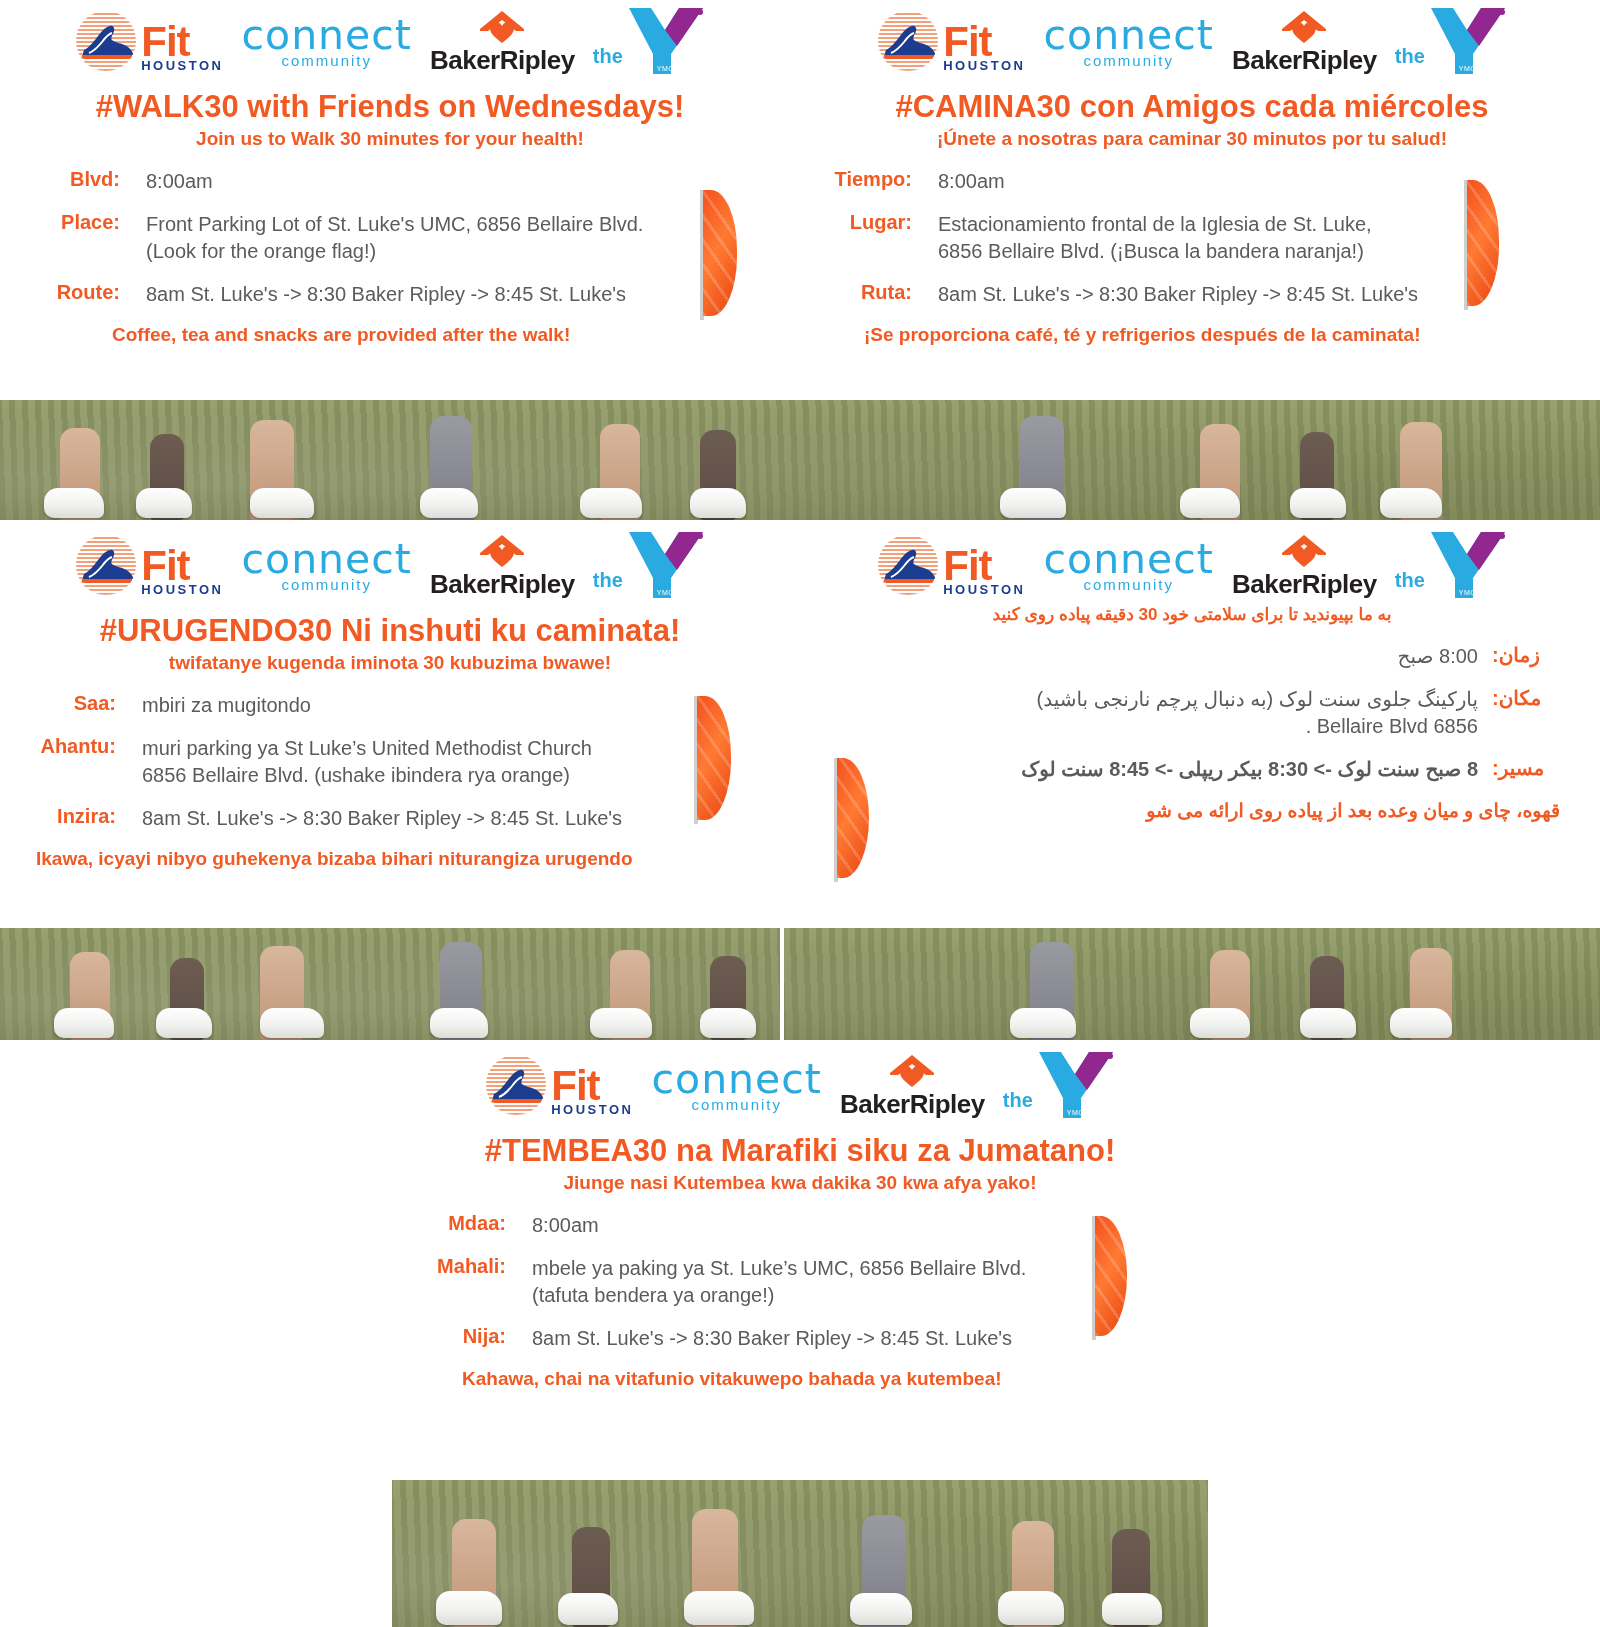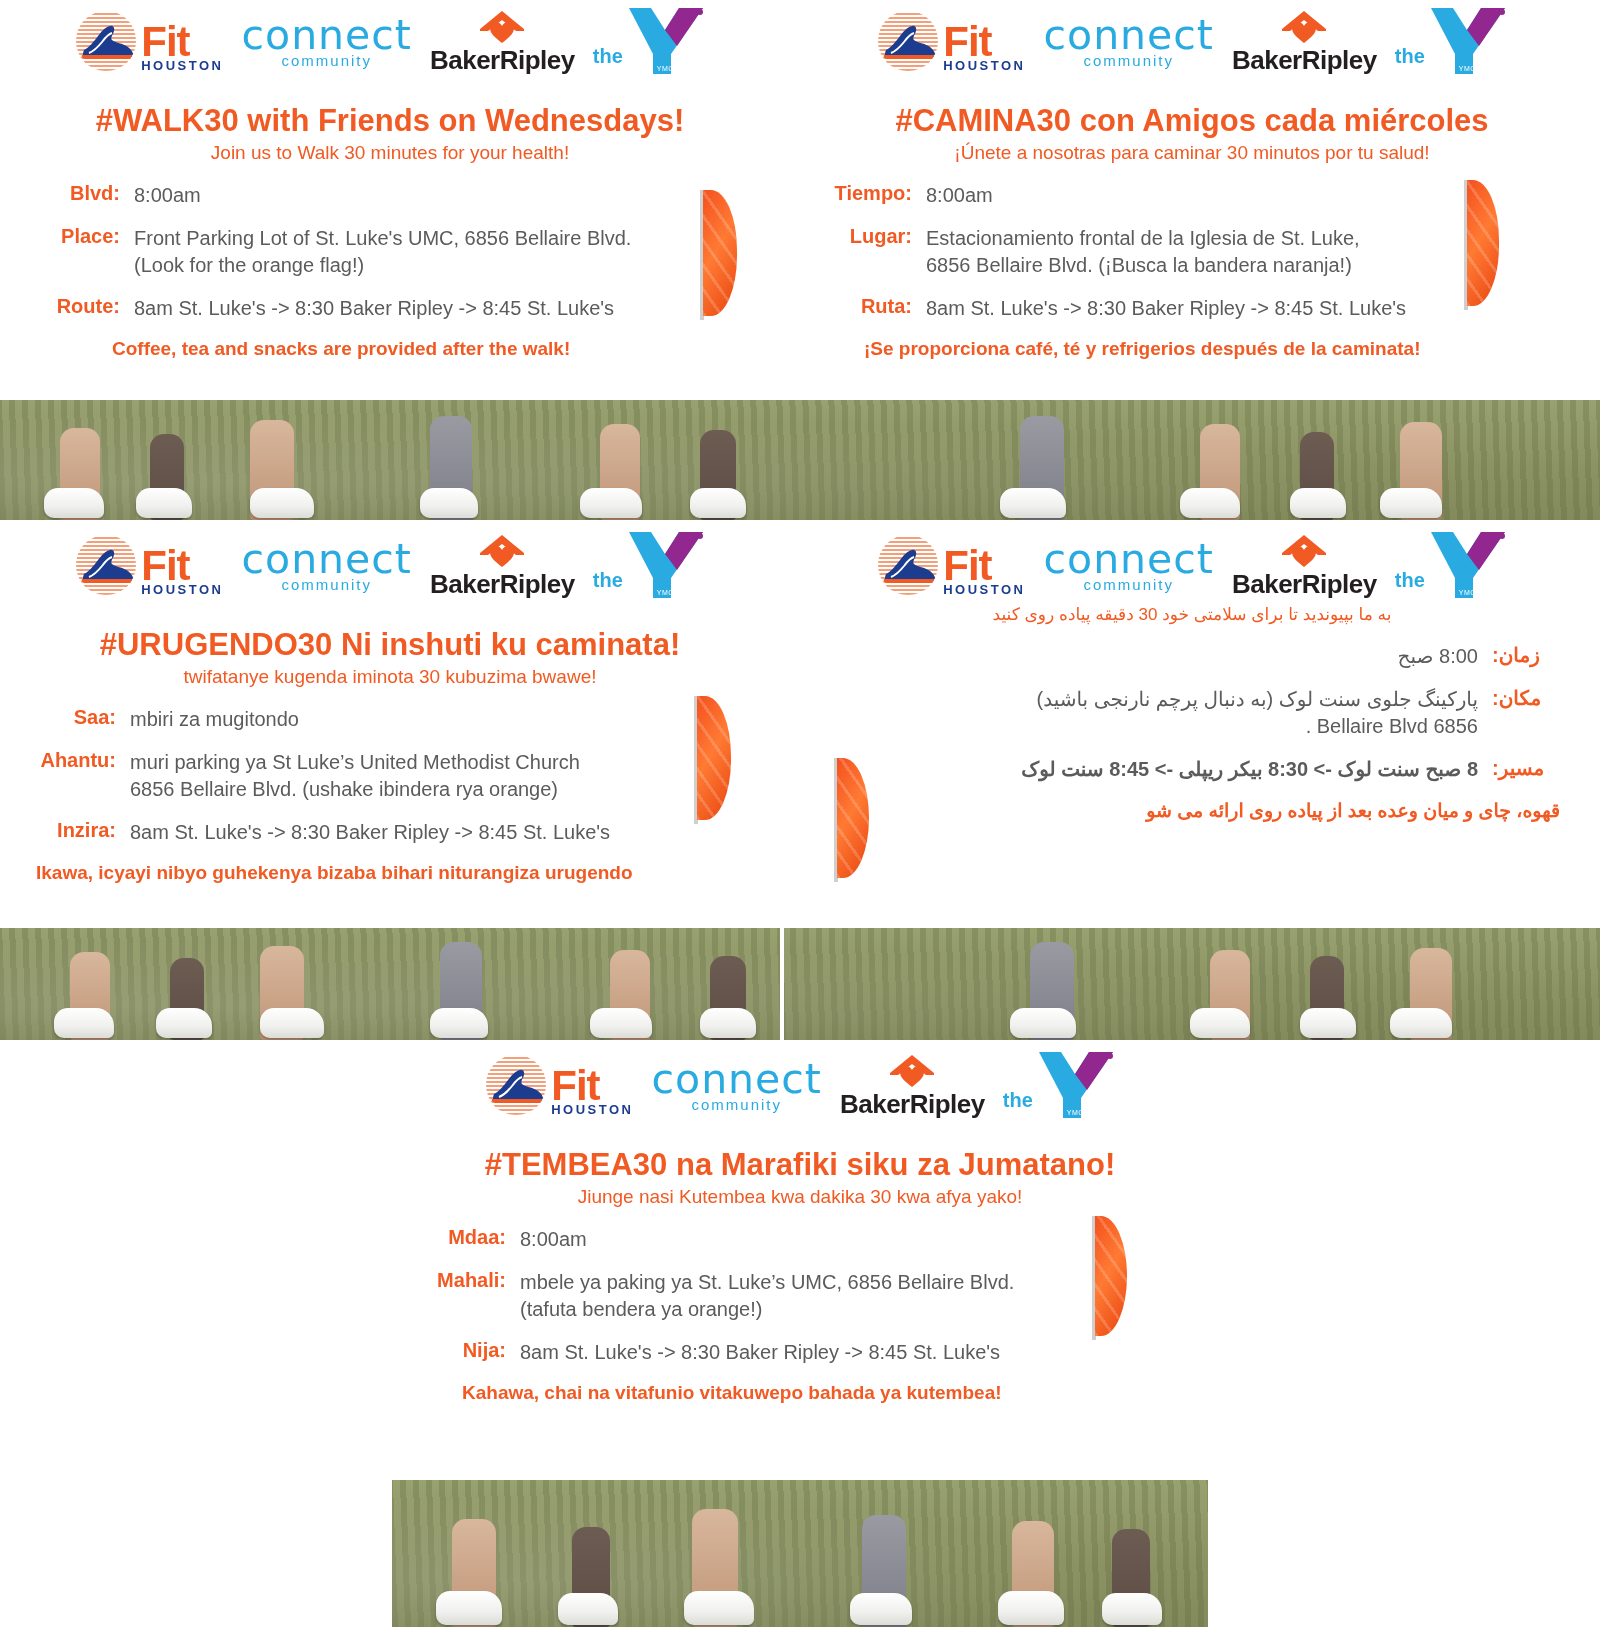--- a/index.html
+++ b/index.html
@@ -68,39 +68,39 @@
   .ymca-tag {
     position: absolute; bottom: 4px; left: 30px;
     font-size: 7px; color: #ffffff; letter-spacing: 0.5px;
   }
   
   .title {
     text-align: center;
     color: #f15a22;
     font-weight: bold;
     font-size: 31px;
-    margin-top: 28px;
+    margin-top: 14px;
     line-height: 1.1;
   }
   .subtitle {
     text-align: center;
     color: #f15a22;
-    font-weight: normal;
+    font-weight: bold;
     font-size: 19px;
     margin-top: 4px;
   }
   
   .rows { margin-top: 18px; }
   .row { display: flex; margin-bottom: 16px; }
   .row .label {
     color: #f15a22; font-weight: bold; font-size: 20px;
     text-align: right; padding-right: 14px; flex: 0 0 auto;
   }
   .row .value {
-    color: #5b5b5b; font-size: 20px; line-height: 1.35;
+    color: #5b5b5b; font-size: 20px; line-height: 1.35; margin-left: 12px;
   }
   .footnote {
     color: #f15a22; font-weight: bold; font-size: 19px;
     margin-top: 4px;
   }
   
   .flag { position: absolute; }
   .flag .pole {
     position: absolute; left: 0; top: 0; width: 4px; height: 100%;
     background: #cfcfcf;

